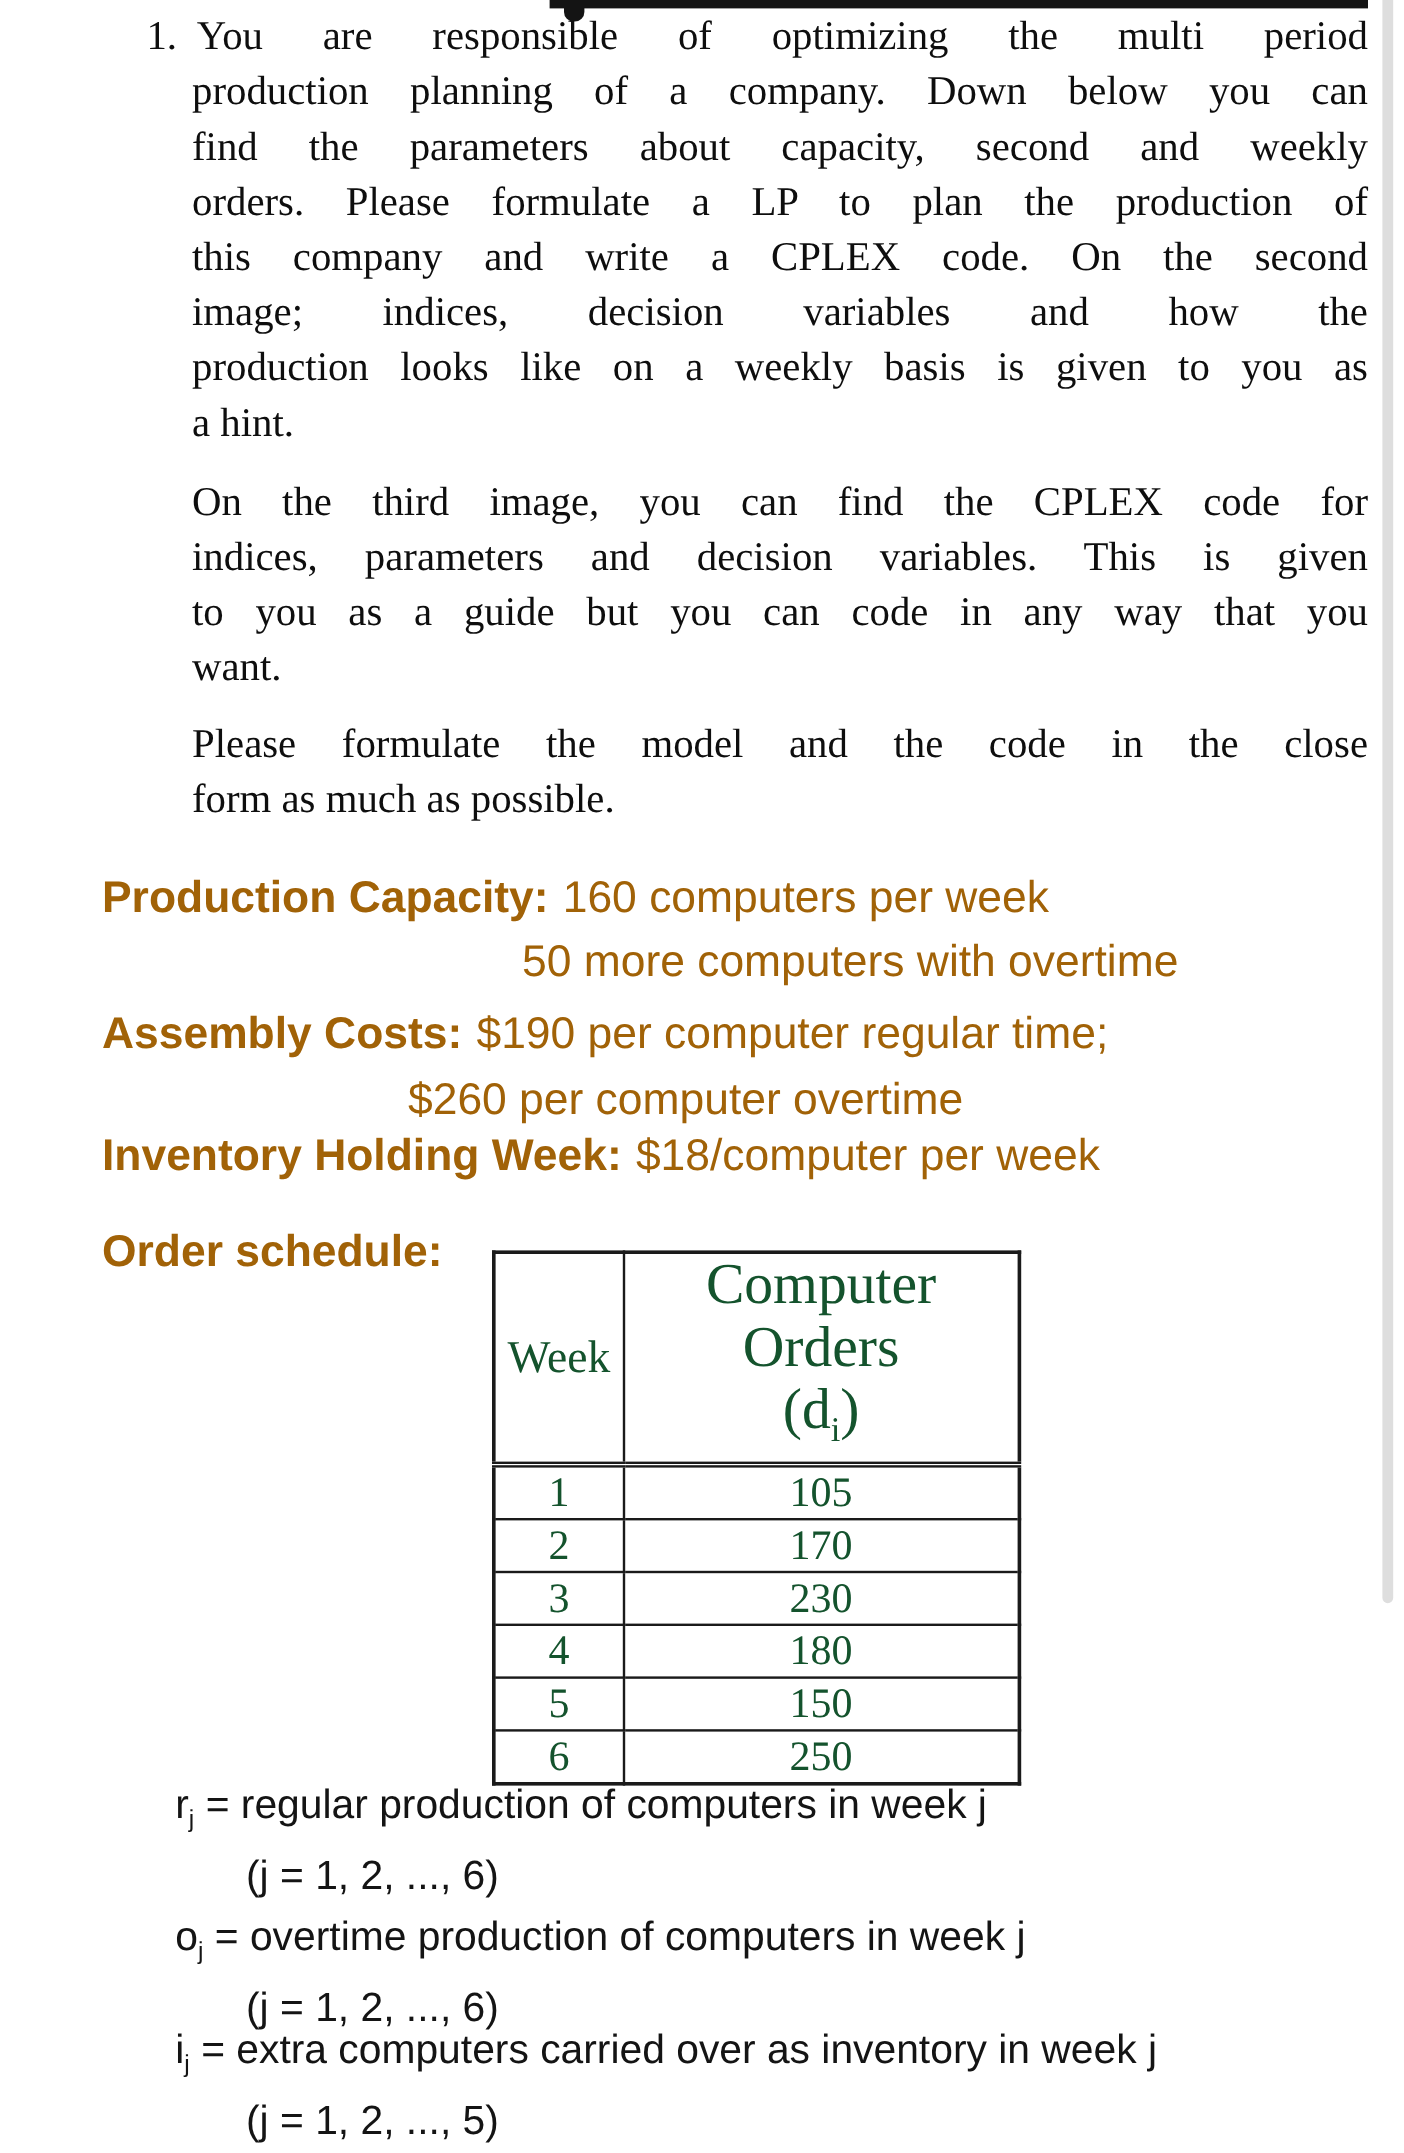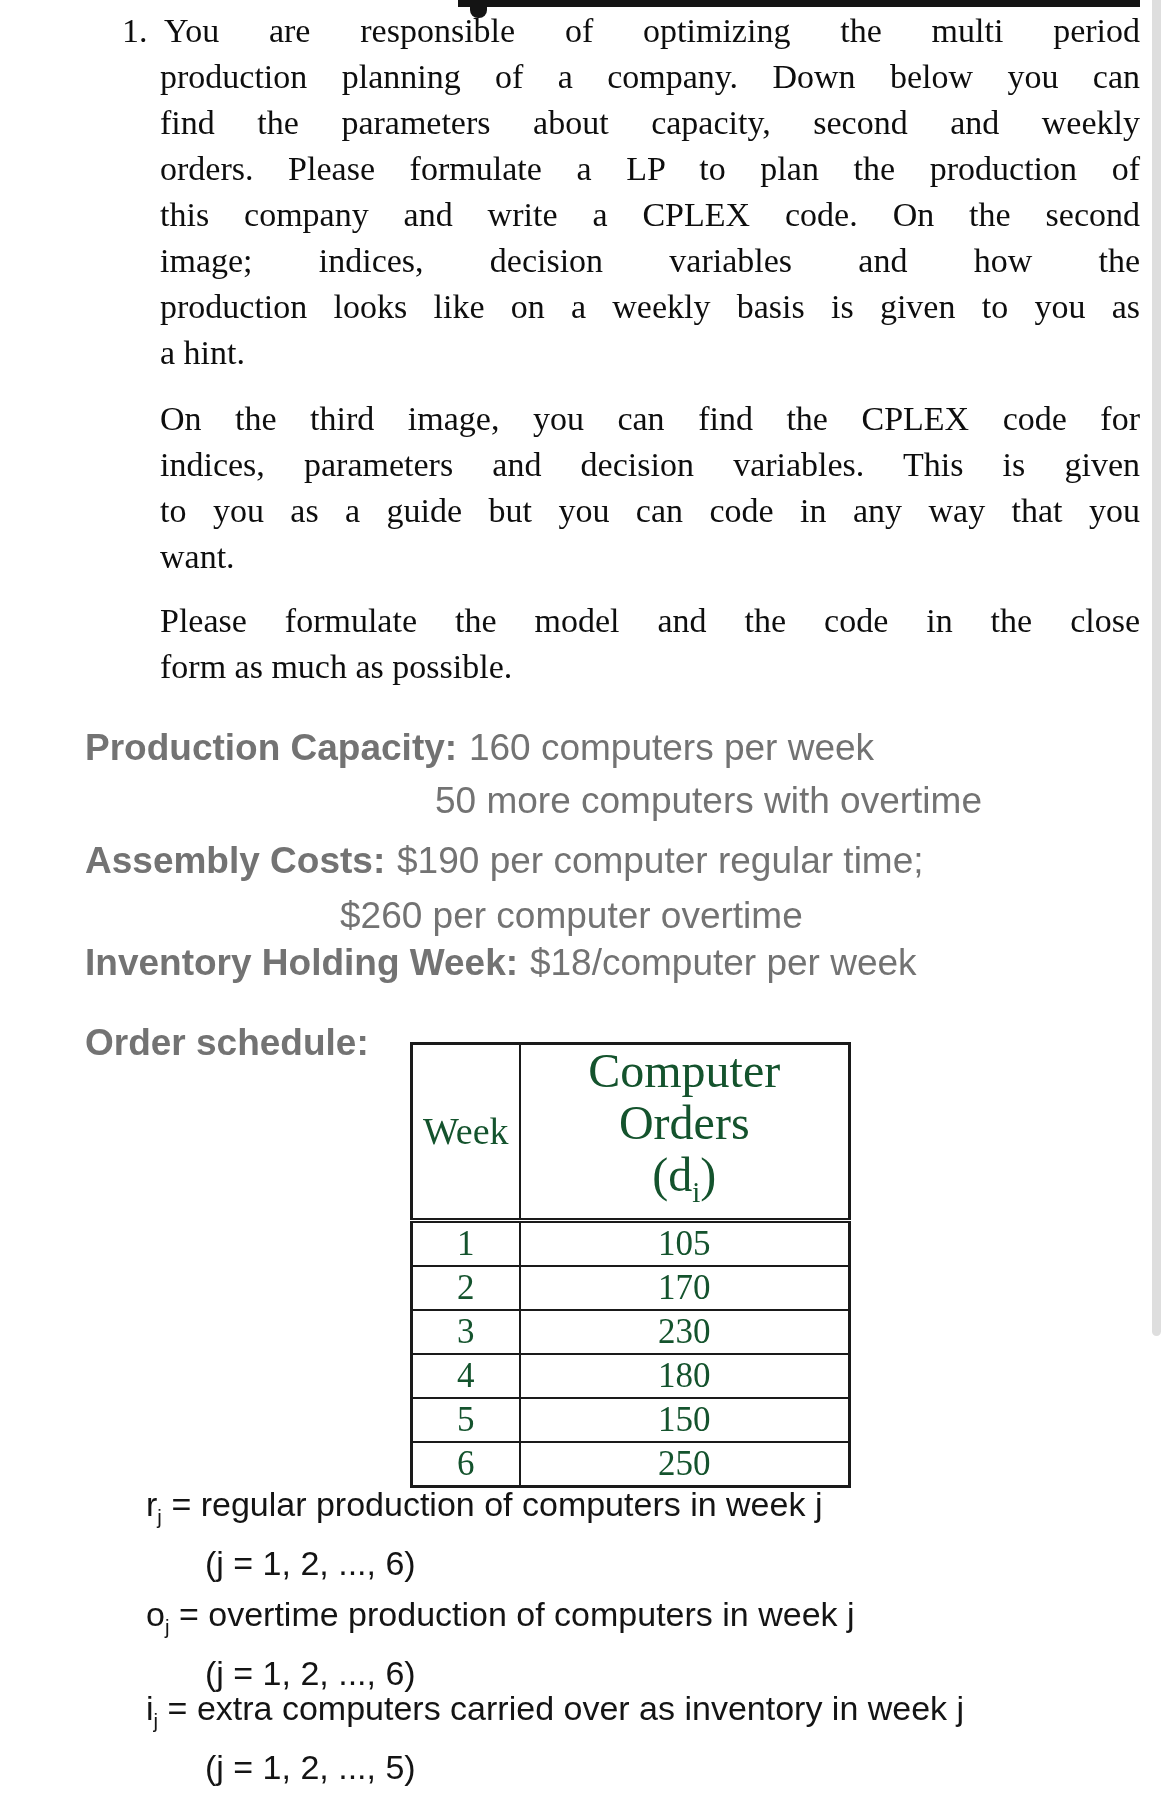--- a/index.html
+++ b/index.html
@@ -27,21 +27,21 @@
   .jleft { text-align:left; }
   .indented { padding-left:38px; }
   .numline { display:flex; }
   .num-marker { width:42px; flex:0 0 42px; }
   .num-fill { flex:1; text-align:justify; text-align-last:justify; }
 
   
   .sans {
     position:absolute;
     font-family:"Liberation Sans","DejaVu Sans",sans-serif;
-    font-size:37px; line-height:40px; color:#737373; white-space:nowrap;
+    font-size:37px; line-height:40px; color:#a16207; white-space:nowrap;
   }
   .sans .b { font-weight:bold; }
   .sans .val { margin-left:0.32em; }
 
   
   .order-table {
     position:absolute; left:410px; top:1042px;
     border-collapse:collapse;
     font-family:"Liberation Serif","DejaVu Serif",serif;
     color:#14532d;

